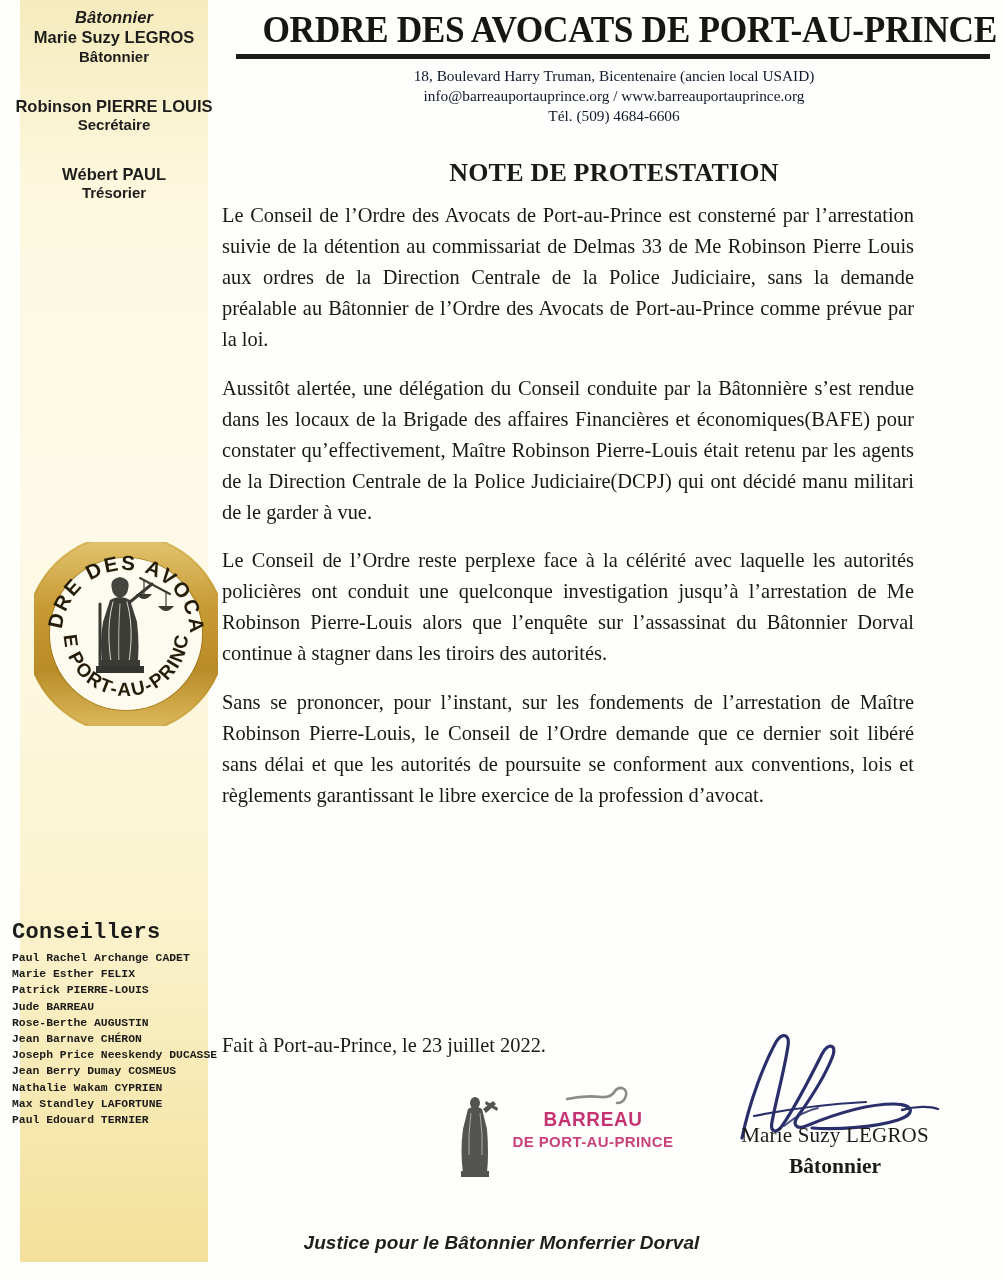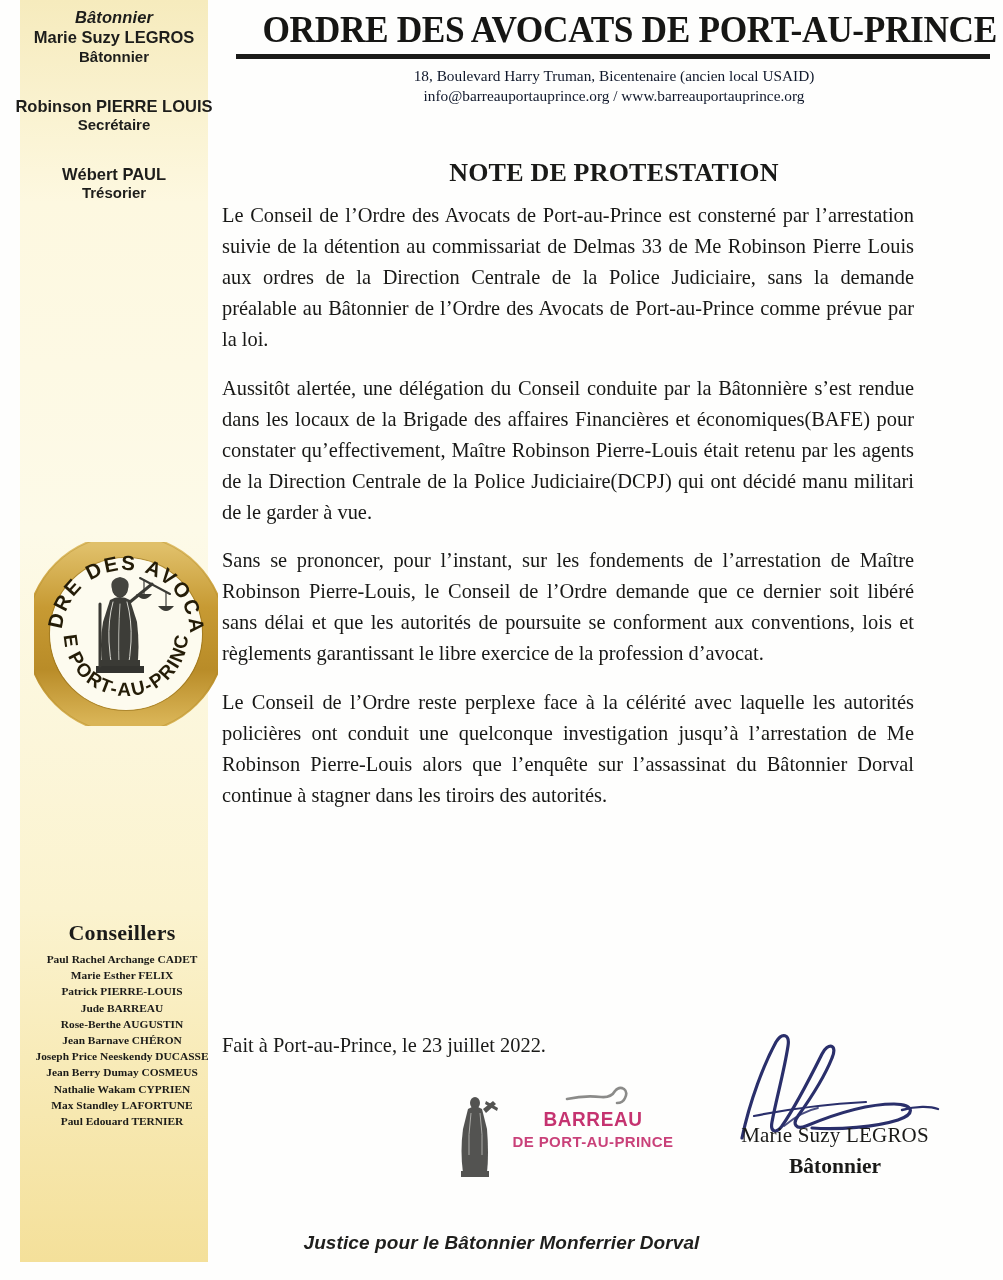--- a/index.html
+++ b/index.html
@@ -40,22 +40,22 @@
 
   
   #seal-wrap{
     position:absolute; left:14px; top:542px; width:184px; height:184px;
   }
   #seal{ width:184px; height:184px; display:block; }
 
   
   #counsellors{
     position:absolute; left:-8px; top:920px; width:220px;
-    text-align:center;
-    font-family:Liberation Serif, serif;
+    text-align:left;
+    font-family:Liberation Mono, monospace;
     color:#1b1b19;
   }
   #counsellors-title{
     font-weight:bold; font-size:22px; letter-spacing:.3px; margin-bottom:5px;
   }
   .counsellor{
     font-weight:bold; font-size:11.4px; line-height:1.42; white-space:nowrap;
   }
 
   
@@ -261,30 +261,31 @@
   </div>
 
 </div>
 
 <div id="header">
   <div id="org-title">ORDRE DES AVOCATS DE PORT-AU-PRINCE</div>
   <div id="header-rule"></div>
   <div id="contact">
     <div class="contact-line">18, Boulevard Harry Truman, Bicentenaire (ancien local USAID)</div>
     <div class="contact-line">info@barreauportauprince.org / www.barreauportauprince.org</div>
+    <div class="contact-line">Tél. (509) 4684-6606</div>
   </div>
 </div>
 
 <div id="doc-title">NOTE DE PROTESTATION</div>
 
 <div id="body-text">
   <p>Le Conseil de l’Ordre des Avocats de Port-au-Prince est consterné par l’arrestation suivie de la détention au commissariat de Delmas 33 de Me Robinson Pierre Louis aux ordres de la Direction Centrale de la Police Judiciaire, sans la demande préalable au Bâtonnier de l’Ordre des Avocats de Port-au-Prince comme prévue par la loi.</p>
   <p>Aussitôt alertée, une délégation du Conseil conduite par la Bâtonnière s’est rendue dans les locaux de la Brigade des affaires Financières et économiques(BAFE) pour constater qu’effectivement, Maître Robinson Pierre-Louis était retenu par les agents de la Direction Centrale de la Police Judiciaire(DCPJ) qui ont décidé manu militari de le garder à vue.</p>
+  <p>Le Conseil de l’Ordre reste perplexe face à la célérité avec laquelle les autorités policières ont conduit une quelconque investigation jusqu’à l’arrestation de Me Robinson Pierre-Louis alors que l’enquête sur l’assassinat du Bâtonnier Dorval continue à stagner dans les tiroirs des autorités.</p>
   <p>Sans se prononcer, pour l’instant, sur les fondements de l’arrestation de Maître Robinson Pierre-Louis, le Conseil de l’Ordre demande que ce dernier soit libéré sans délai et que les autorités de poursuite se conforment aux conventions, lois et règlements garantissant le libre exercice de la profession d’avocat.</p>
-  <p>Le Conseil de l’Ordre reste perplexe face à la célérité avec laquelle les autorités policières ont conduit une quelconque investigation jusqu’à l’arrestation de Me Robinson Pierre-Louis alors que l’enquête sur l’assassinat du Bâtonnier Dorval continue à stagner dans les tiroirs des autorités.</p>
 </div>
 
 <div id="date-line">Fait à Port-au-Prince, le 23 juillet 2022.</div>
 
 <div id="stamp">
   <svg id="stamp-figure" viewBox="0 0 46 86">
     <g fill="#2e2e2c" opacity=".82">
       <ellipse cx="20" cy="10" rx="5" ry="6"></ellipse>
       <path d="M13 16 q7 -5 14 0 l5 20 q2 25 0 44 l-24 0 q-3 -22 0 -44 z"></path>
       <rect x="6" y="78" width="28" height="6"></rect>

